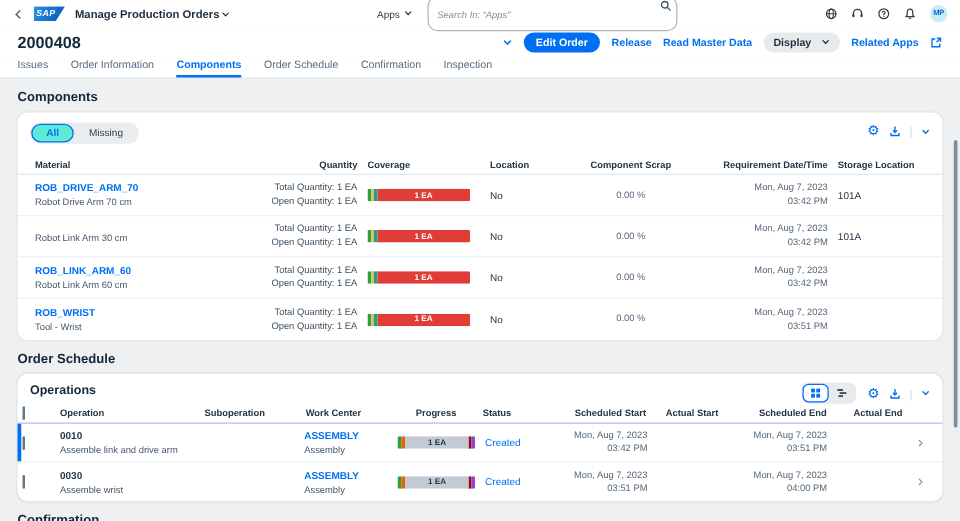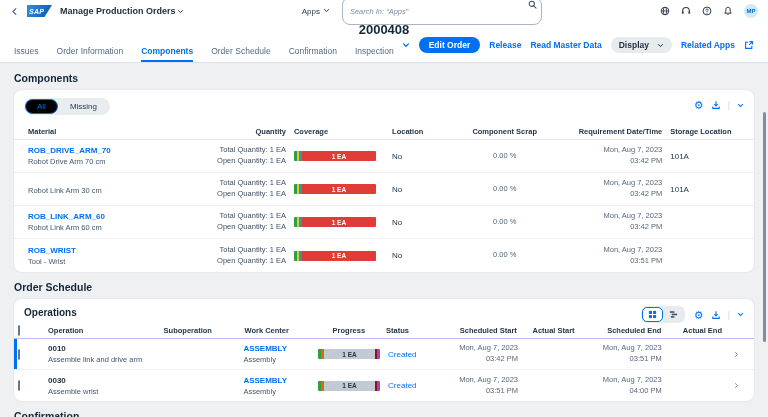--- a/index.html
+++ b/index.html
@@ -32,21 +32,21 @@
   .search-wrap input::placeholder { color:#7d8fa3; font-style:italic; }
   .search-icon { position:absolute; right:5px; top:2.5px; color:#3f5568; }
   .shell-right { display:flex; align-items:center; gap:11px; flex:none; color:#2f3d4c; }
   .shell-icon { cursor:pointer; color:#2f3d4c; }
   .avatar {
     width:14px; height:14px; border-radius:50%; background:#cdeafb; color:#0b66c3;
     font-size:6px; font-weight:700; display:flex; align-items:center; justify-content:center; cursor:pointer;
   }
 
   
-  .titlebar { height:23px; background:#fff; display:flex; align-items:center; padding:0 14px;flex-direction:column; }
+  .titlebar { height:23px; background:#fff; display:flex; align-items:center; padding:0 14px; }
   .page-title { font-size:13px; font-weight:700; color:#132a3a; }
   .title-actions { margin-left:auto; display:flex; align-items:center; gap:9px; font-size:8.5px; }
   .ovf-chev { color:#0070f2; cursor:pointer; }
   .btn-primary {
     background:#0070f2; color:#fff; border:none; border-radius:10px;
     font-size:8.5px; font-weight:600; padding:3px 10px; cursor:pointer;
     font-family:"Liberation Sans","DejaVu Sans",sans-serif;
   }
   .link-action { color:#0070f2; font-weight:600; cursor:pointer; }
   .btn-display {
@@ -64,21 +64,21 @@
   
   .section-title { font-size:10.5px; font-weight:700; color:#14263a; margin:9px 14px 6px; }
   .card { background:#fff; margin:0 14px; border-radius:8px; box-shadow:0 0 2px rgba(34,54,73,.12); position:relative; }
   .card-icons { position:absolute; right:10px; display:flex; align-items:center; gap:7px; color:#0070f2; }
   .icon-sep { color:#cfd6dd; font-size:9px; }
   .gear { font-size:11px; line-height:10px; cursor:pointer; }
 
   
   .seg-wrap { display:inline-flex; background:#eaedf0; border-radius:10px; padding:1px; margin:8px 0 0 10px; }
   .seg { font-size:8px; padding:2px 11px; border-radius:9px; color:#2b3a49; cursor:pointer; border:1px solid transparent; }
-  .seg.active { background:#000000; border-color:#0070f2; color:#0070f2; font-weight:400; }
+  .seg.active { background:#5eead4; border-color:#0070f2; color:#0070f2; font-weight:700; }
   .comp-icons { top:10px; }
 
   .cgrid { display:grid; grid-template-columns:2.05fr 1.2fr 1.2fr 0.85fr 1.15fr 1.4fr 0.95fr; align-items:center; padding:0 10px; }
   .thead { font-size:7.5px; font-weight:700; color:#223548; height:17px; border-bottom:1px solid #e3e8ec; margin-top:8px; }
   .thead > div { padding:0 4px; }
   .trow { min-height:33px; border-bottom:1px solid #edf0f3; font-size:8px; }
   .trow:last-child { border-bottom:none; }
   .trow > div { padding:4px; }
   .al-r { text-align:right; }
   .al-c { text-align:center; }

